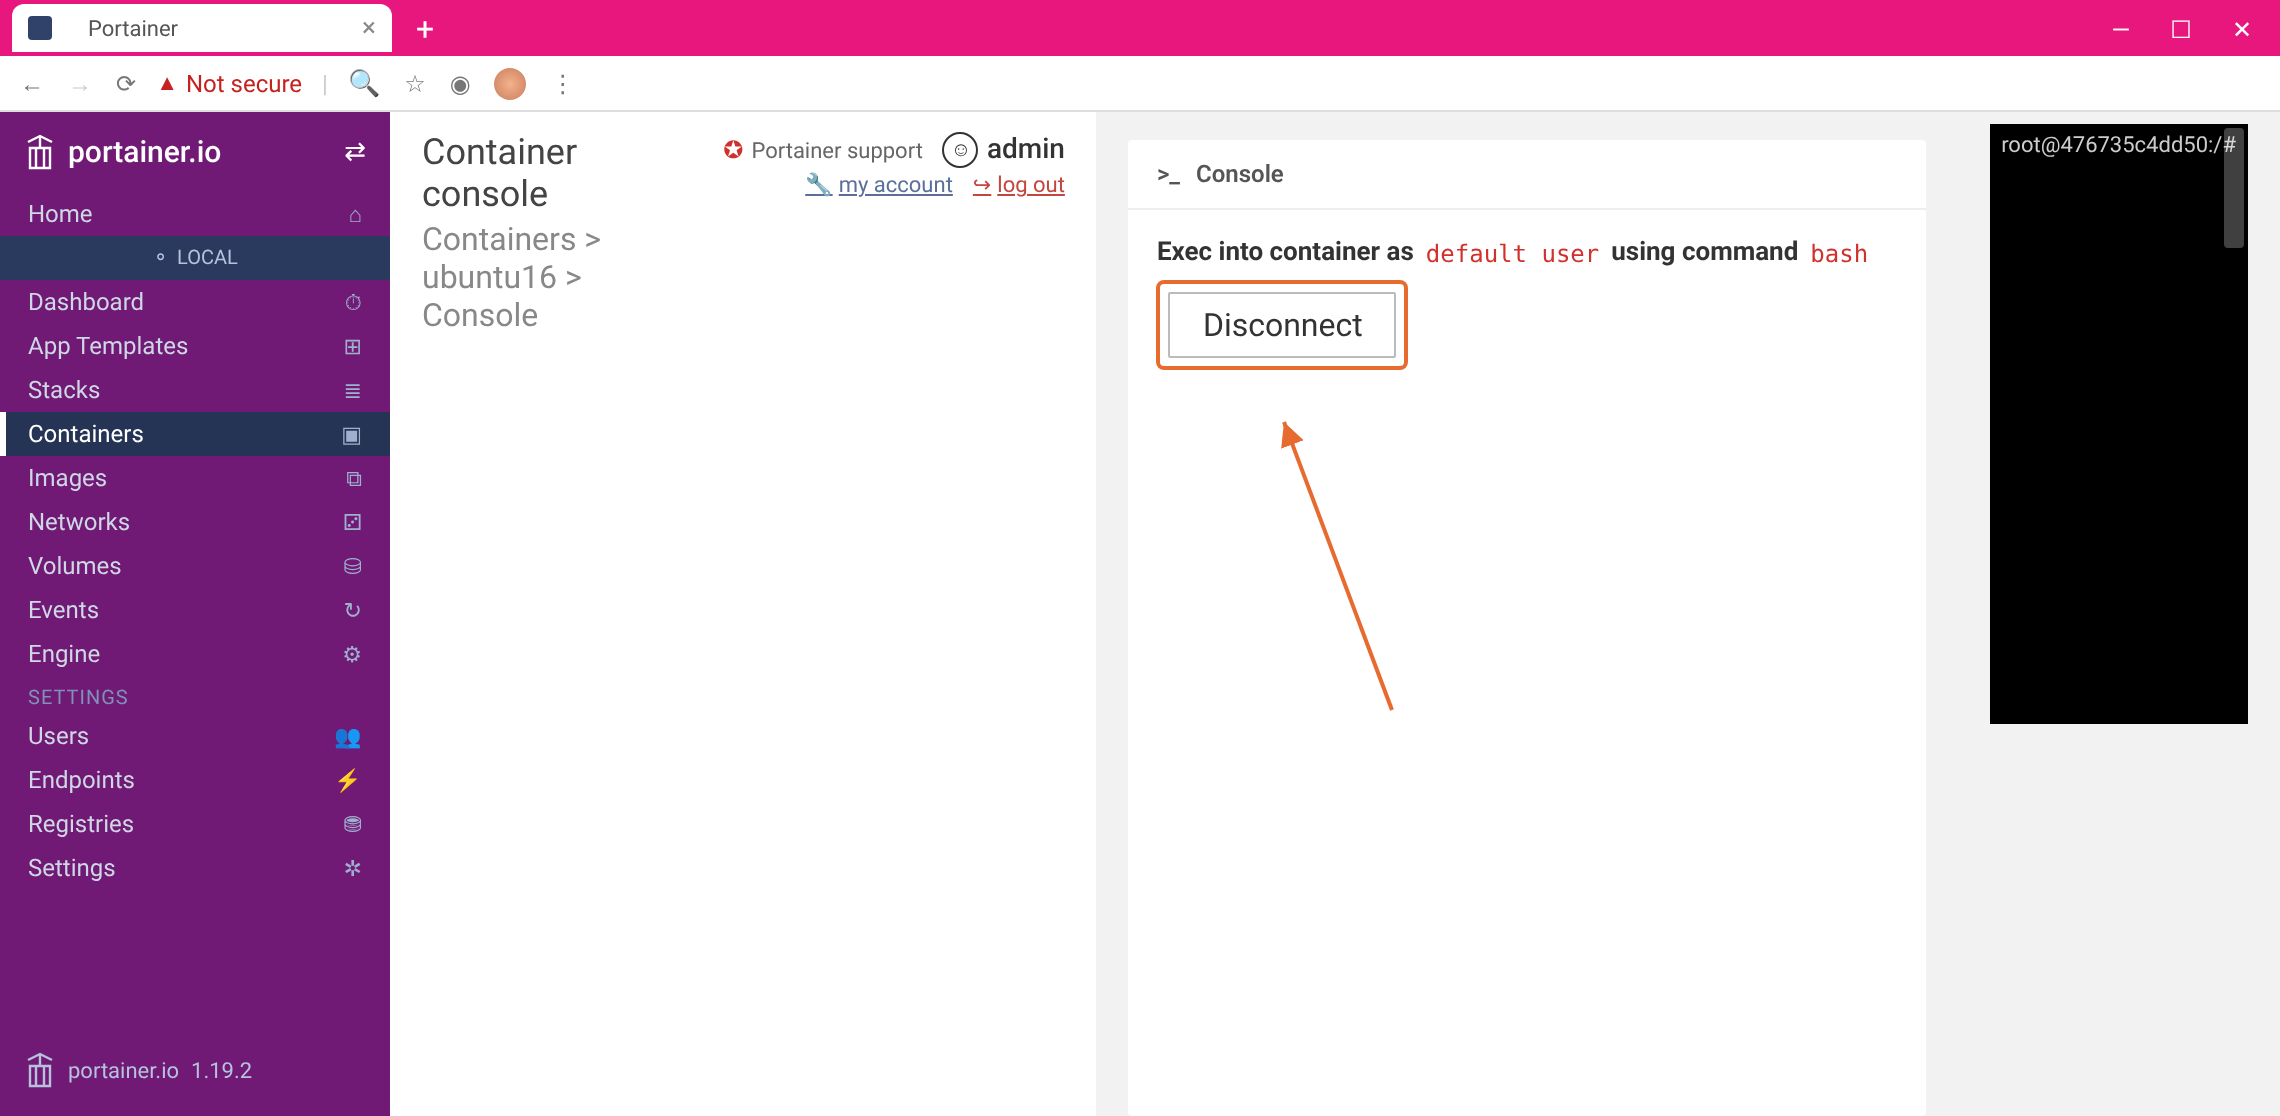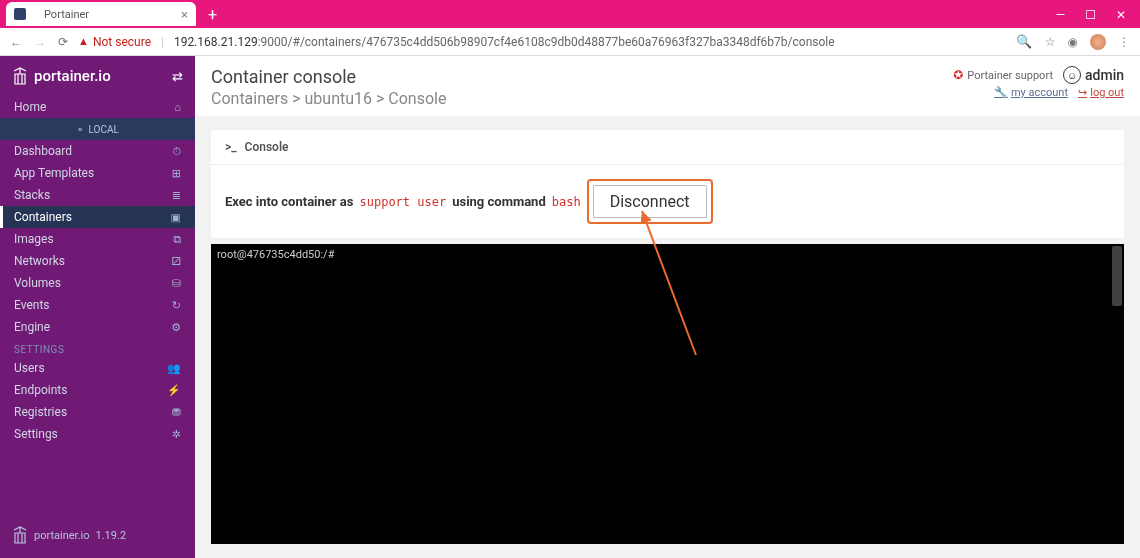--- a/index.html
+++ b/index.html
@@ -39,21 +39,21 @@
 
     .nav-item { height: 22px; display: flex; align-items: center; padding: 0 14px; cursor: pointer; color: #cfd6e4; }
     .nav-item.active { background: #253454; border-left: 3px solid #fff; padding-left: 11px; color: #fff; }
     .nav-icon { margin-left: auto; font-size: 11px; color: #9fb0cf; }
     .nav-section { height: 22px; display: flex; align-items: center; justify-content: center; font-size: 10px; color: #b6c2dc; background: #2a3a5e; gap: 4px; }
     .nav-header { padding: 6px 14px 2px; font-size: 10px; color: #7f91b8; letter-spacing: 0.5px; }
 
     .sidebar-footer { margin-top: auto; display: flex; align-items: center; gap: 6px; padding: 14px 12px; color: #b6c2dc; font-size: 11px; }
 
     
-    .main { flex: 1; background: #f2f2f2; display: flex; flex-direction: column; overflow: hidden; }
+    .main { flex: 1; background: #f2f2f2; display: flex; flex-direction: row; overflow: hidden; }
     .header { background: #fff; padding: 10px 16px 8px; display: flex; align-items: flex-start; gap: 10px; }
     .header-left { flex: 1; }
     .page-title { font-size: 18px; color: #444; font-weight: 400; margin-bottom: 2px; }
     .breadcrumb { font-size: 16px; color: #888; }
     .breadcrumb a { color: #888; text-decoration: none; }
     .header-right { text-align: right; font-size: 11px; color: #666; }
     .support-row { display: flex; align-items: center; gap: 10px; justify-content: flex-end; margin-bottom: 2px; }
     .support-link { color: #666; display: flex; align-items: center; gap: 4px; }
     .support-icon { color: #d0312d; font-size: 12px; }
     .user-chip { display: flex; align-items: center; gap: 4px; color: #333; font-size: 14px; font-weight: 500; }
@@ -99,23 +99,20 @@
   <div class="nav-arrows">
     <span>←</span>
     <span style="color:#ccc">→</span>
     <span>⟳</span>
   </div>
   <span class="not-secure">
     <span class="not-secure-icon">▲</span>
     <span>Not secure</span>
   </span>
   <span class="url-sep">|</span>
-  <div class="url-text">
-    <span class="url-host">192.168.21.129</span><span>:9000/#/containers/476735c4dd506b98907cf4e6108c9db0d48877be60a76963f327ba3348df6b7b/console</span>
-  </div>
   <div class="url-right">
     <span style="font-size:13px">🔍</span>
     <span>☆</span>
     <span>◉</span>
     <span class="avatar-sm"></span>
     <span>⋮</span>
   </div>
 </div>
 
 <div class="app">
@@ -242,21 +239,21 @@
       </div>
     </div>
 
     <div class="panel">
       <div class="panel-head">
         <span>&gt;_</span>
         <span>Console</span>
       </div>
       <div class="panel-body">
         <strong>Exec into container as</strong>
-        <span class="code-txt">support user</span>
+        <span class="code-txt">default user</span>
         <strong>using command</strong>
         <span class="code-txt">bash</span>
         <span class="highlight-box">
           <button class="disconnect-btn">Disconnect</button>
         </span>
       </div>
     </div>
 
     <div class="terminal">
       <span>root@476735c4dd50:/#</span>

